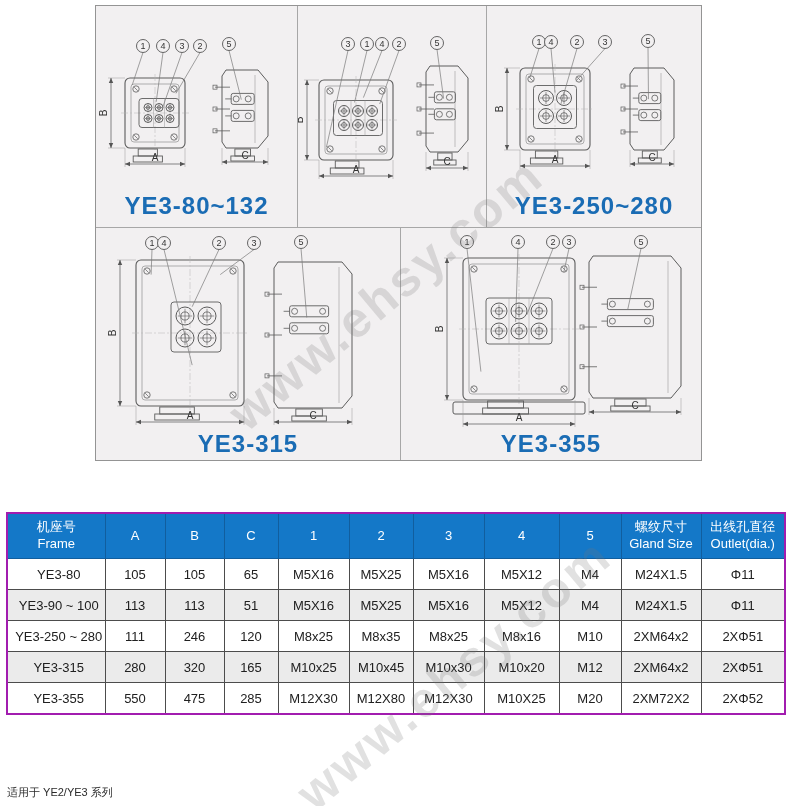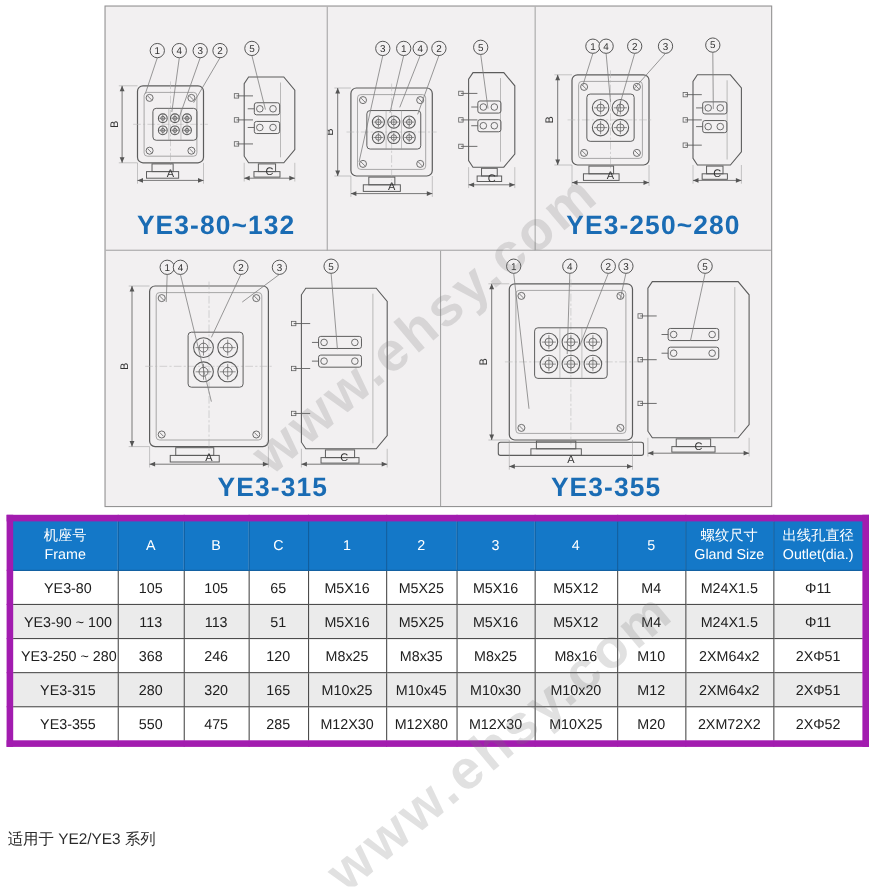--- a/index.html
+++ b/index.html
@@ -29,39 +29,39 @@
   
   .watermark{
     position:absolute;font-size:50px;font-weight:bold;letter-spacing:3px;
     color:rgba(120,120,120,0.22);white-space:nowrap;pointer-events:none;
     transform:rotate(-40deg);z-index:6;
   }
   .wm1{left:190px;top:265px;}
   .wm2{left:258px;top:645px;}
   
   table.spec-table{
-    position:absolute;left:6px;top:468px;width:778px;
+    position:absolute;left:6px;top:512px;width:778px;
     border-collapse:collapse;table-layout:fixed;
-    border:6px solid #a21caf;
+    border:2px solid #a21caf;
   }
   table.spec-table th{
     background:#1478c8;color:#ffffff;font-weight:normal;
     font-size:13px;line-height:1.3;height:44px;padding:0;
     border:1px solid #115e9e;text-align:center;
   }
   table.spec-table td{
     font-size:13px;color:#202020;height:30px;padding:0 2px;
     border:1px solid #4c4c4c;text-align:center;background:#ffffff;
     white-space:nowrap;overflow:hidden;
   }
   table.spec-table tr:nth-child(even) td{background:#ebebeb;}
   table.spec-table td.frame{text-align:center;padding-left:7px;}
   
   .footer-note{
-    position:absolute;left:7px;top:754px;font-size:14px;color:#2b2b2b;
+    position:absolute;left:7px;top:785px;font-size:11px;color:#2b2b2b;
   }
 </style>
 </head>
 <body>
 
 <div class="diagram-grid">
   <div class="cell cell-1">
     <svg class="drawing" id="svg-0" width="202" height="184">
         <rect x="29" y="72" width="60" height="70" rx="5" fill="none" stroke="#5c5c5c" stroke-width="1.1"></rect>
         <rect x="35" y="78" width="48" height="58" rx="3" fill="none" stroke="#909090" stroke-width="0.7"></rect>
@@ -591,21 +591,21 @@
         <td>M5X16</td>
         <td>M5X25</td>
         <td>M5X16</td>
         <td>M5X12</td>
         <td>M4</td>
         <td>M24X1.5</td>
         <td>Φ11</td>
       </tr>
       <tr>
         <td class="frame">YE3-250 ~ 280</td>
-        <td>368</td>
+        <td>111</td>
         <td>246</td>
         <td>120</td>
         <td>M8x25</td>
         <td>M8x35</td>
         <td>M8x25</td>
         <td>M8x16</td>
         <td>M10</td>
         <td>2XM64x2</td>
         <td>2XΦ51</td>
       </tr>

